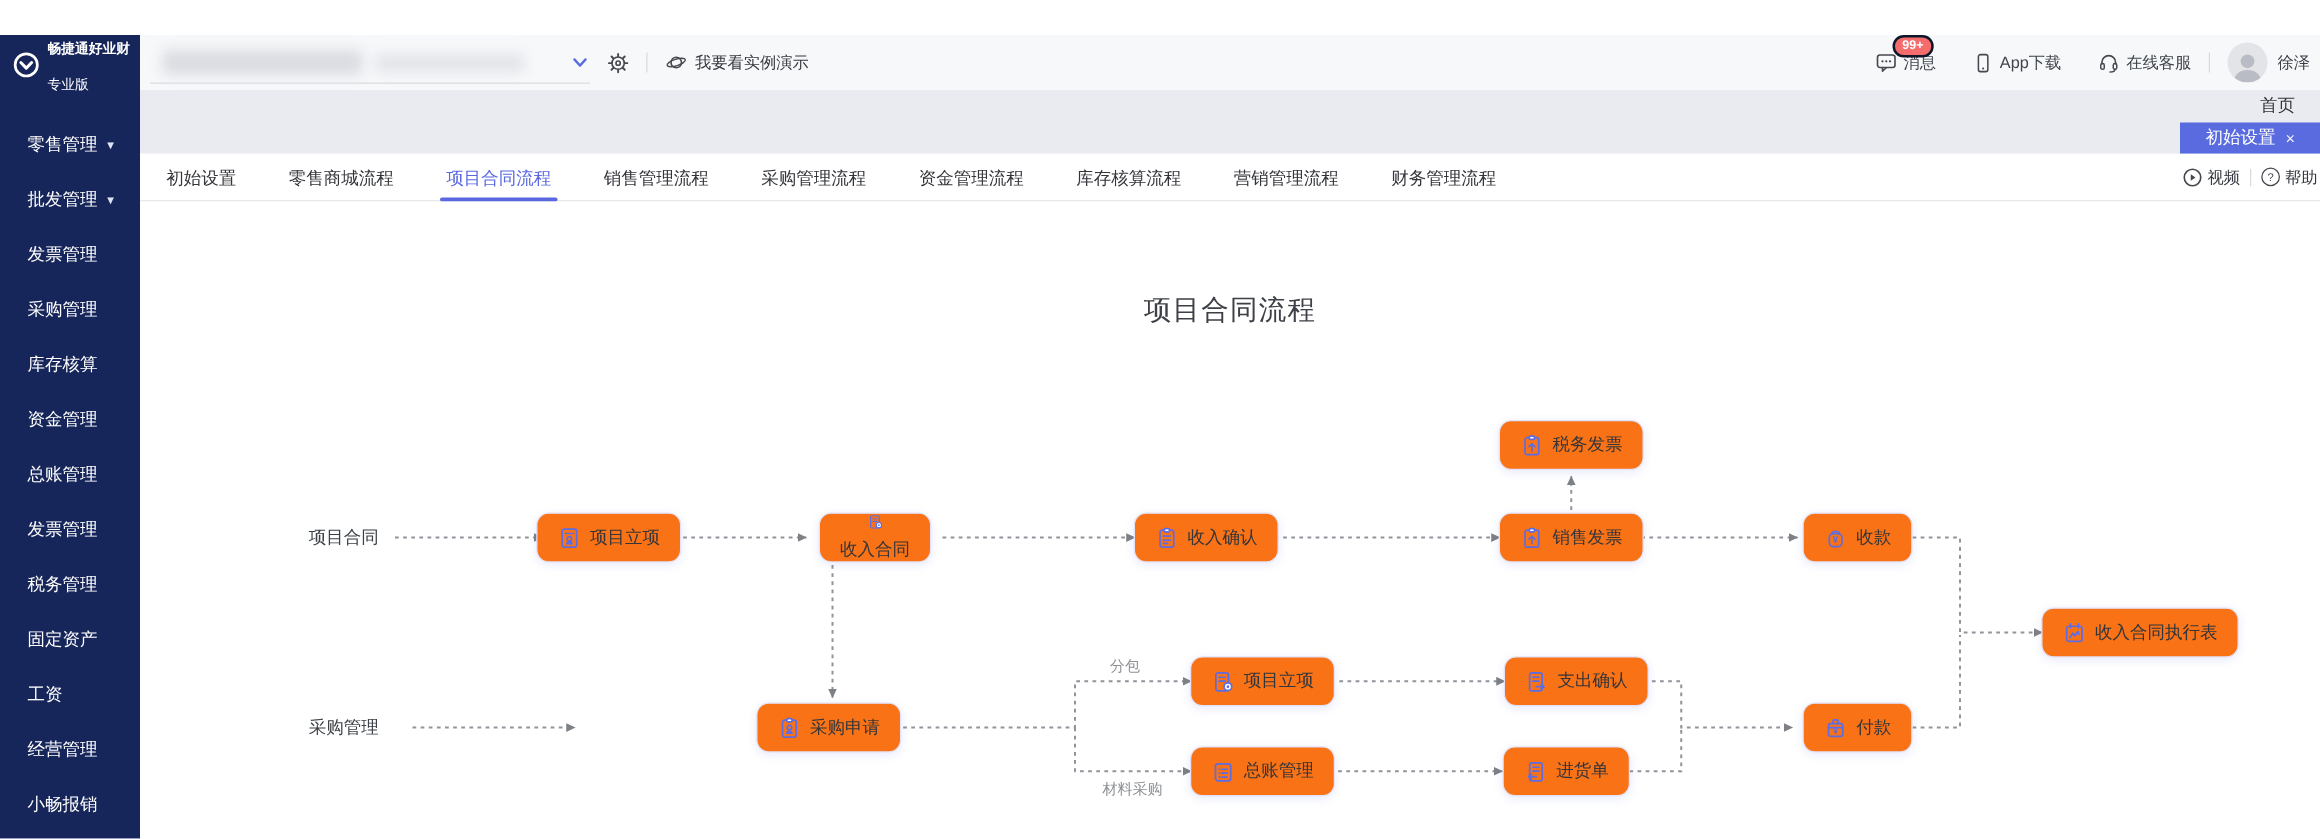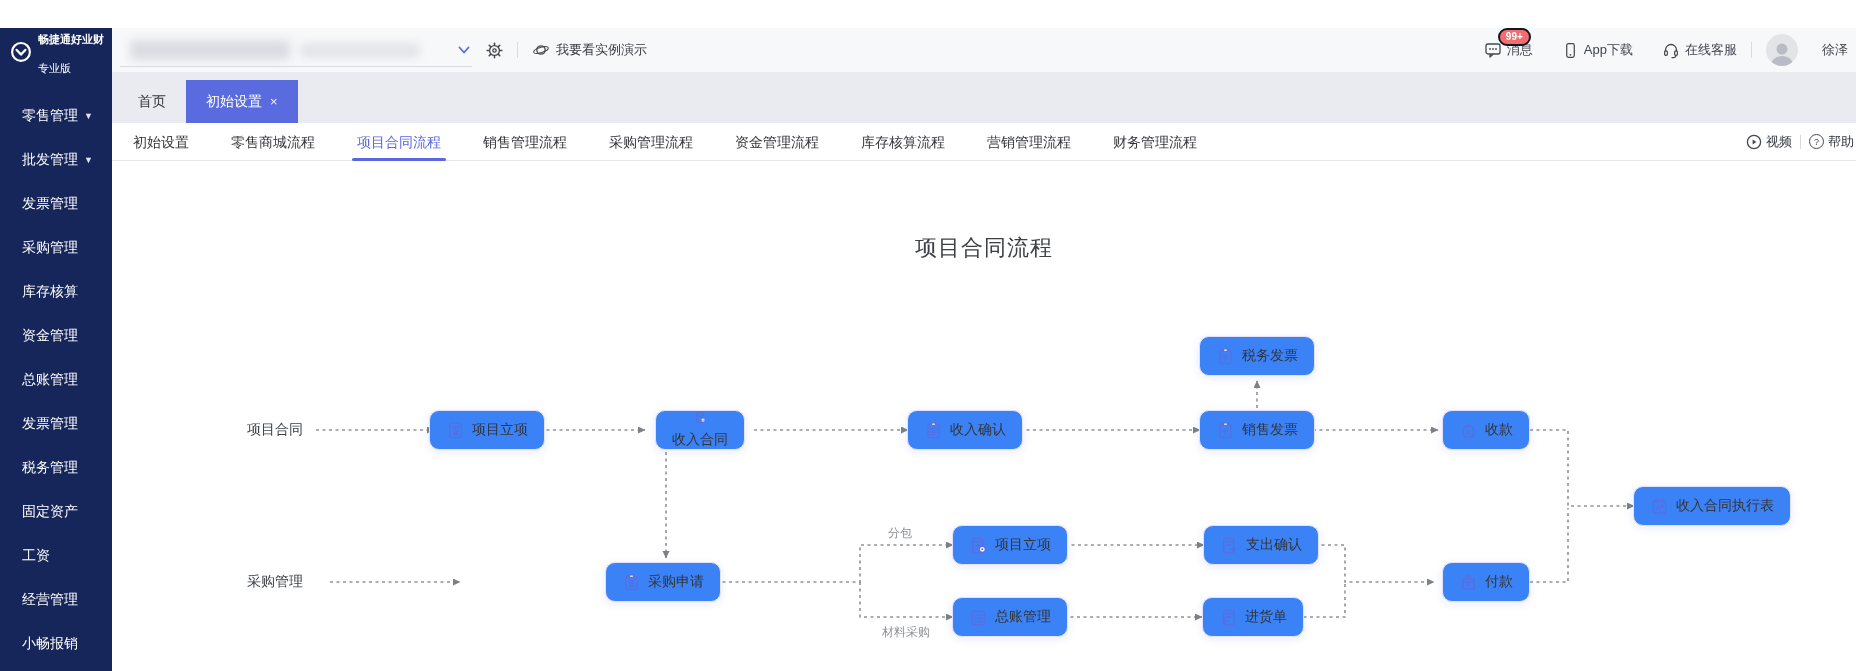--- a/index.html
+++ b/index.html
@@ -32,26 +32,26 @@
     cursor:pointer; white-space:nowrap; }
   .tb-divider { width:1px; height:16px; background:#d8dade; margin:0 14px; }
   .demo-entry { display:flex; align-items:center; gap:6px; font-size:13px; color:#34383f; cursor:pointer; }
   .topbar-right { margin-left:auto; display:flex; align-items:center; padding-right:0; }
   .badge-wrap { position:relative; }
   .num-badge { position:absolute; top:-13px; left:14px; background:#f56c6c; color:#fff;
     font-size:10px; line-height:12px; padding:1px 6px; border-radius:9px; border:2px solid #0f172a;
     font-weight:bold; white-space:nowrap; }
   .avatar { width:32px; height:32px; border-radius:50%; background:#e3e4e8; display:flex;
     align-items:flex-end; justify-content:center; overflow:hidden; cursor:pointer; }
-  .user-name { font-size:13px; color:#3c4046; margin-left:24px; width:34px; overflow:hidden;
+  .user-name { font-size:13px; color:#3c4046; margin-left:8px; width:34px; overflow:hidden;
     white-space:nowrap; }
 
   
   .tabstrip { position:absolute; left:112px; top:72px; right:0; height:51px;
-    background:#e9ebf0; display:flex; align-items:flex-end; padding-left:6px; z-index:4; }
+    background:#e9ebf0; display:flex; align-items:flex-end; padding-left:6px; z-index:4;flex-direction:column; }
   .wtab { height:43px; min-width:60px; display:flex; align-items:center; justify-content:center;
     font-size:14px; color:#31343b; padding:0 20px; cursor:pointer; }
   .wtab.active { background:#5a6bdf; color:#fff; min-width:104px; }
   .wtab .close-x { margin-left:8px; font-size:13px; opacity:.9; cursor:pointer; }
 
   
   .pagetabs { position:absolute; left:112px; top:123px; right:0; height:38px; background:#fff;
     border-bottom:1px solid #e8e8e8; display:flex; align-items:center; padding:0 2px 0 8px; z-index:4; }
   .ptab { position:relative; height:38px; line-height:38px; padding:0 13px; margin-right:16px;
     font-size:14px; color:#33353a; cursor:pointer; white-space:nowrap; }
@@ -62,21 +62,21 @@
     font-size:13px; color:#34383f; }
   .pt-tool { display:flex; align-items:center; gap:4px; cursor:pointer; white-space:nowrap; }
   .pt-div { width:1px; height:14px; background:#d8dade; }
   .circle-glyph { width:15px; height:15px; border:1.2px solid #45494f; border-radius:50%;
     display:inline-flex; align-items:center; justify-content:center; font-size:9px; color:#45494f; }
 
   
   .flow-title { position:absolute; left:112px; right:0; top:233px; text-align:center;
     font-size:22px; font-weight:500; color:#3d4046; z-index:2; letter-spacing:1px; }
   #edge-svg { position:absolute; left:0; top:0; z-index:1; }
-  .node { position:absolute; transform:translate(-50%,-50%); height:40px; background:#3b82f6;
+  .node { position:absolute; transform:translate(-50%,-50%); height:40px; background:#f97316;
     border:1px solid #e2e2f9; border-radius:10px; box-shadow:0 2px 8px rgba(90,104,224,.14);
     display:flex; align-items:center; gap:7px; padding:0 16px; font-size:14px; color:#33353a;
     white-space:nowrap; z-index:2; cursor:pointer; }
   .flow-label { position:absolute; transform:translate(0,-50%); font-size:14px; color:#3c4046;
     white-space:nowrap; z-index:2; }
   .branch-label { position:absolute; transform:translate(-50%,-50%); font-size:12px;
     color:#8d9095; white-space:nowrap; z-index:2; }
 </style>
 </head>
 <body>

